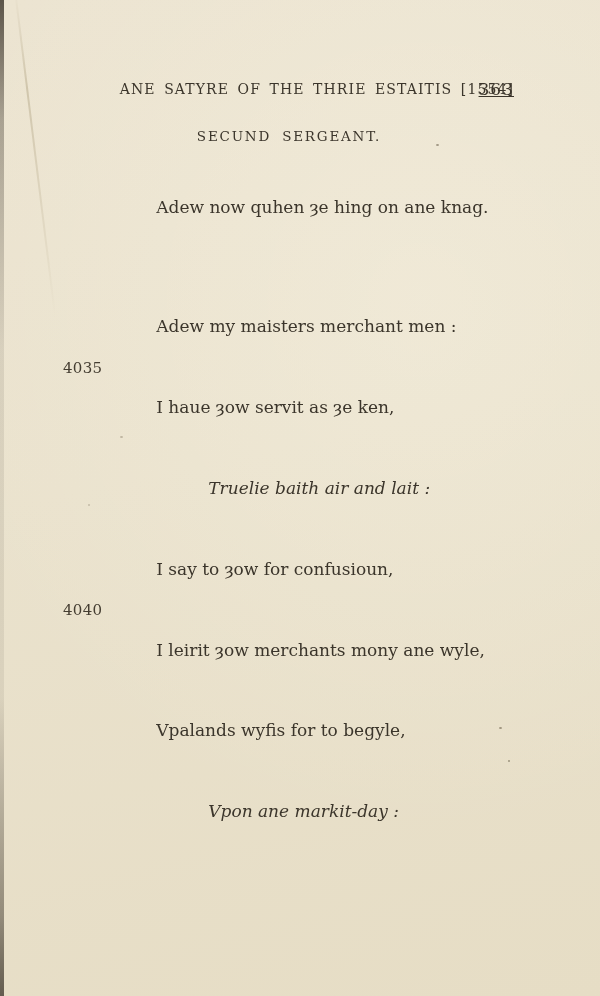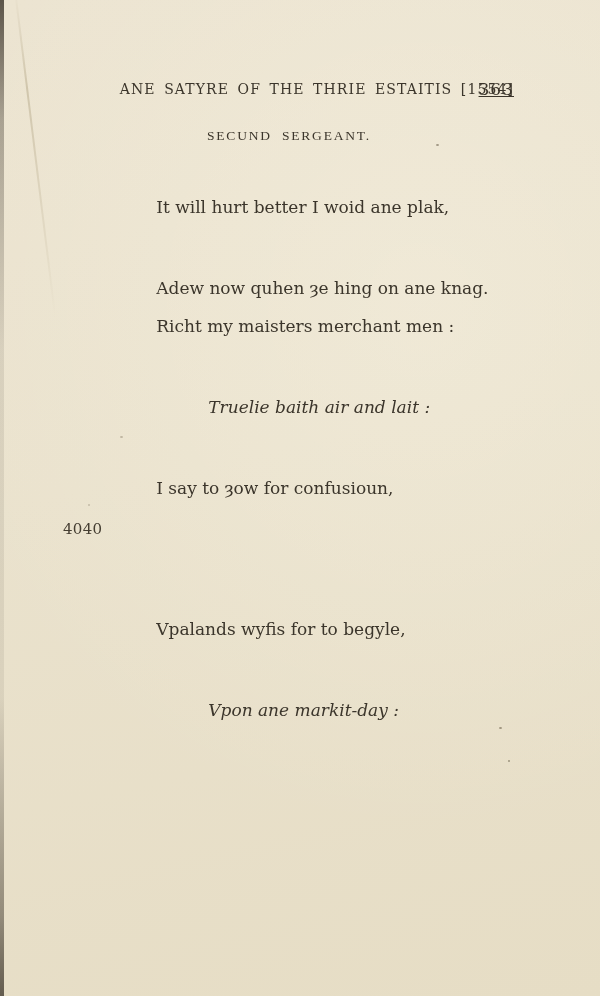--- a/index.html
+++ b/index.html
@@ -49,21 +49,20 @@
   .running-head .pagenum {
     position: absolute; right: 0; top: -1px;
     font-size: 17px; letter-spacing: 1px; text-decoration: underline;
   }
   
   .speaker {
     position: absolute; left: 64px; width: 450px;
     text-align: center;
     font-size: 13.5px; letter-spacing: 1.8px; word-spacing: 5px;
     white-space: pre;
-    font-family: Liberation Serif, serif;
   }
   .speaker.s1 { top: 128px; }
   .speaker.s2 { top: 241px; }
   
   .verse {
     position: absolute; left: 113px;
     font-size: 17px; line-height: 20.2px;
   }
   .verse.v1 { top: 157px; }
   .verse.v2 { top: 276px; }
@@ -90,54 +89,55 @@
 
   <div class="running-head">
     <span class="title">ANE SATYRE OF THE THRIE ESTAITIS [1554]</span>
     <span class="pagenum">363</span>
   </div>
 
   <div class="speaker s1">SECUND SERGEANT.</div>
 
   <div class="verse v1">
 
-      <div class="poem-line">
-        <span class="line-no"></span>
-        <span class="line-text">It will hurt better I woid ane plak,</span>
-      </div>
 
       <div class="poem-line">
         <span class="line-no"></span>
         <span class="line-text">Adew now quhen ȝe hing on ane knag.</span>
       </div>
     </div>
 
 
   <div class="verse v2">
 
       <div class="poem-line">
         <span class="line-no"></span>
-        <span class="line-text">Richt my maisters merchant men :</span>
+        <span class="line-text">Adew my maisters merchant men :</span>
       </div>
 
+      <div class="poem-line">
+        <span class="line-no">4035</span>
+        <span class="line-text">I haue ȝow servit as ȝe ken,</span>
+      </div>
 
       <div class="poem-line">
         <span class="line-no"></span>
         <span class="line-text indent">Truelie baith air and lait :</span>
       </div>
 
       <div class="poem-line">
         <span class="line-no"></span>
         <span class="line-text">I say to ȝow for confusioun,</span>
       </div>
 
 
 
       <div class="poem-line">
         <span class="line-no">4040</span>
+        <span class="line-text">I leirit ȝow merchants mony ane wyle,</span>
       </div>
 
       <div class="poem-line">
         <span class="line-no"></span>
         <span class="line-text">Vpalands wyfis for to begyle,</span>
       </div>
 
       <div class="poem-line">
         <span class="line-no"></span>
         <span class="line-text indent">Vpon ane markit-day :</span>

